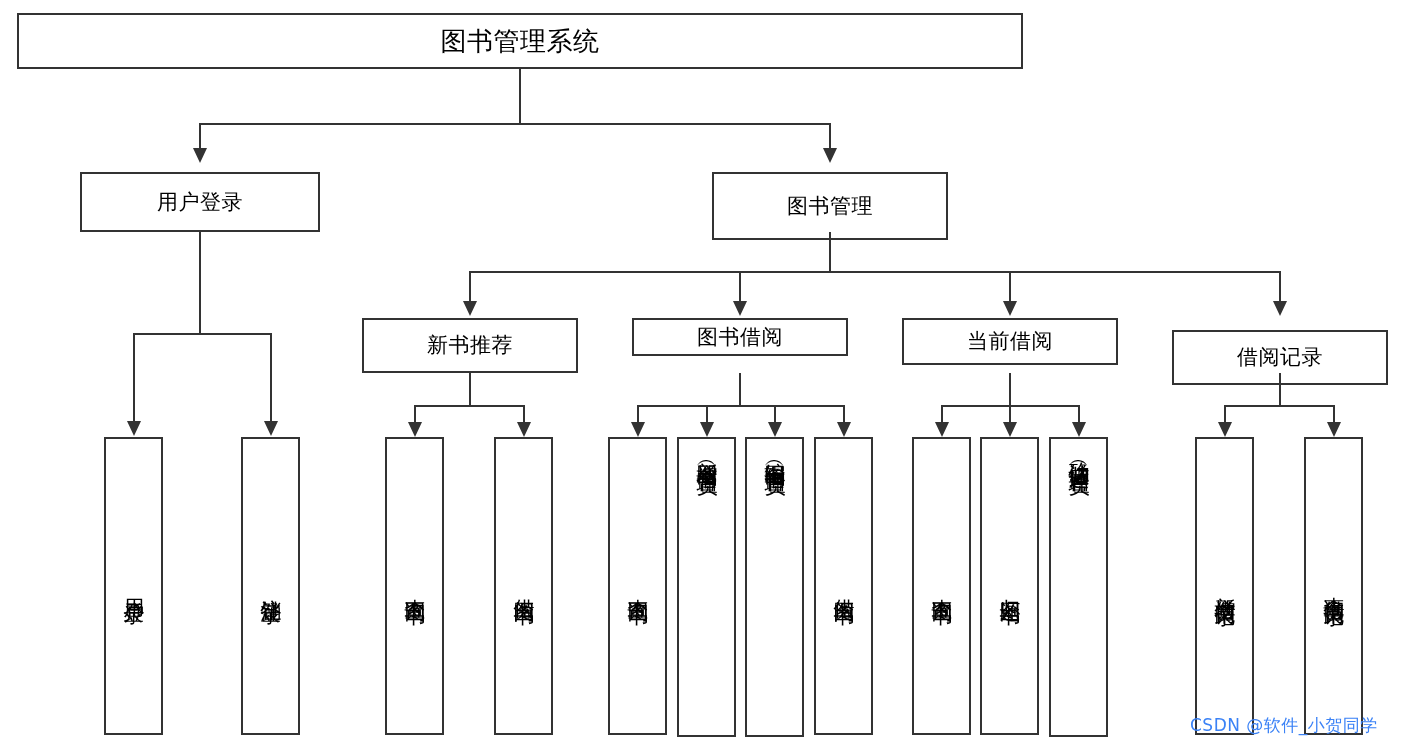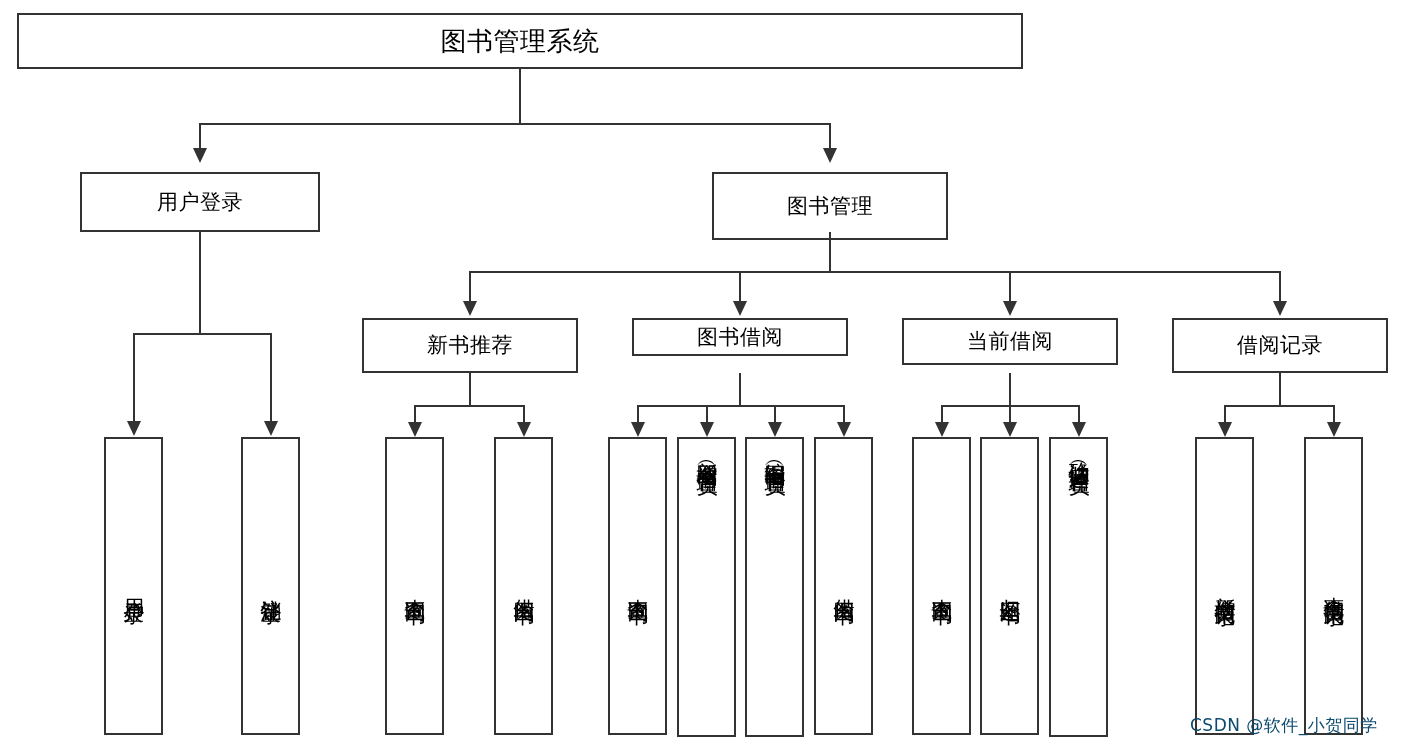--- a/index.html
+++ b/index.html
@@ -51,21 +51,21 @@
     width:0;height:0;
     border-left:7px solid transparent;
     border-right:7px solid transparent;
     border-top:15px solid #333333;
   }
 
   
   .watermark{
     position:absolute;
     font-size:17px;
-    color:#0c4a6e;
+    color:#3b82f6;
     white-space:nowrap;
     letter-spacing:0.5px;
   }
 </style>
 </head>
 <body>
 
 <div id="stage">
 
   <div class="node node-h node-root" style="left:17px;top:13px;width:1006px;height:56px;">
@@ -106,21 +106,21 @@
 
   <div class="node node-h" style="left:362px;top:318px;width:216px;height:55px;">
     <span>新书推荐</span>
   </div>
   <div class="node node-h" style="left:632px;top:318px;width:216px;height:38px;">
     <span>图书借阅</span>
   </div>
   <div class="node node-h" style="left:902px;top:318px;width:216px;height:47px;">
     <span>当前借阅</span>
   </div>
-  <div class="node node-h" style="left:1172px;top:318px;width:216px;height:55px;">
+  <div class="node node-h" style="left:1172px;top:330px;width:216px;height:55px;">
     <span>借阅记录</span>
   </div>
 
   <div class="vline" style="left:469px;top:373px;height:33px;"></div>
   <div class="hline" style="left:414px;top:405px;width:110px;"></div>
   <div class="vline" style="left:414px;top:405px;height:17px;"></div>
   <div class="arrow" style="left:408px;top:422px;"></div>
   <div class="vline" style="left:523px;top:405px;height:17px;"></div>
   <div class="arrow" style="left:517px;top:422px;"></div>
 

